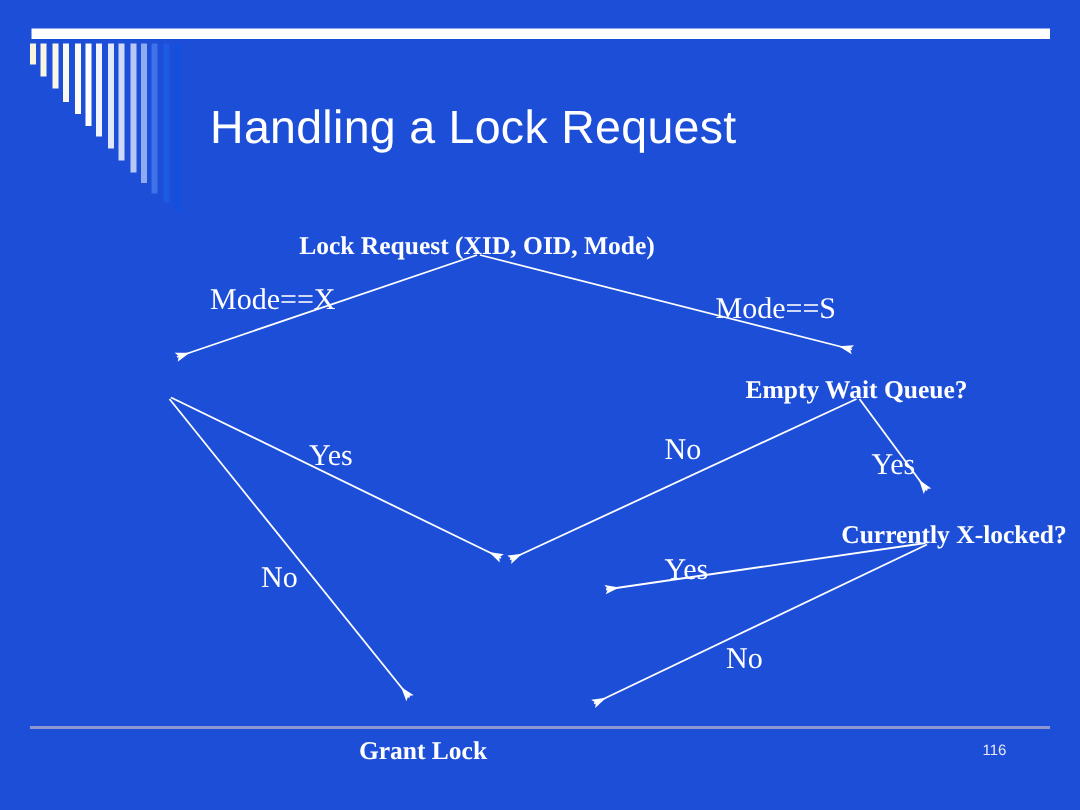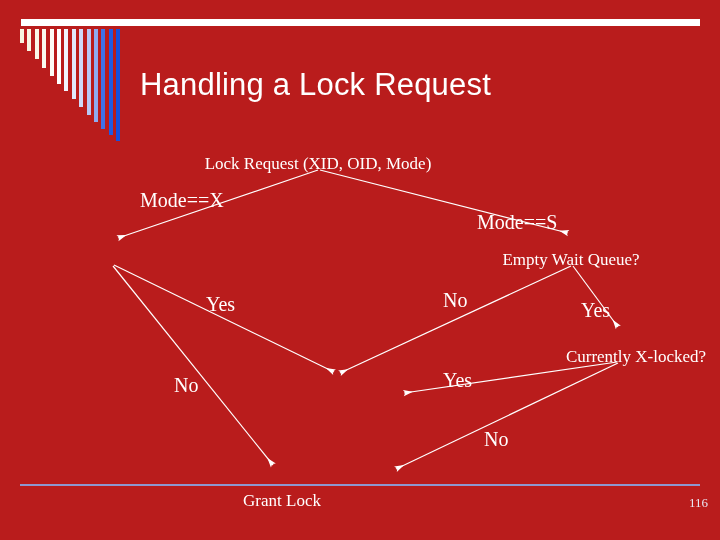--- a/index.html
+++ b/index.html
@@ -5,21 +5,21 @@
 <style>
   html, body {
     margin: 0;
     padding: 0;
     background: #000000;
   }
   #slide {
     position: relative;
     width: 720px;
     height: 540px;
-    background: #b91c1c;
+    background: #1d4ed8;
     overflow: hidden;
     font-family: "Liberation Serif", "DejaVu Serif", serif;
   }
   
   #top-rule {
     position: absolute;
     left: 21px;
     top: 19px;
     width: 679px;
     height: 7px;
@@ -60,42 +60,42 @@
   }
   
   .node-label,
   .edge-label {
     position: absolute;
     color: #ffffff;
     white-space: nowrap;
     line-height: 1;
   }
   .node-label {
-    font-weight: normal;
+    font-weight: bold;
     font-size: 17px;
   }
   .edge-label {
     font-weight: normal;
     font-size: 20px;
   }
   
   #footer-rule {
     position: absolute;
     left: 20px;
     top: 484px;
     width: 680px;
     height: 2px;
     background: #8e97d0;
   }
   #page-number {
     position: absolute;
-    left: 689px;
+    left: 655px;
     top: 495px;
-    font-family: Liberation Serif, serif;
-    font-size: 13px;
+    font-family: Liberation Sans, sans-serif;
+    font-size: 10px;
     color: #e8e8f4;
   }
 </style>
 </head>
 <body>
 
 <div id="slide">
 
   <div id="top-rule"></div>
 
@@ -138,20 +138,20 @@
 
   <div id="footer-rule"></div>
 
   <div id="page-number">116</div>
 
 <div class="node-label" style="left: 318px; top: 155px; transform: translateX(-50%);">Lock Request (XID, OID, Mode)</div>
     <div class="node-label" style="left: 571px; top: 251px; transform: translateX(-50%);">Empty Wait Queue?</div>
     <div class="node-label" style="left: 636px; top: 348px; transform: translateX(-50%);">Currently X-locked?</div>
     <div class="node-label" style="left: 282px; top: 492px; transform: translateX(-50%);">Grant Lock</div>
     <div class="edge-label" style="left: 140px; top: 190px;">Mode==X</div>
-    <div class="edge-label" style="left: 477px; top: 212px;">Mode==S</div>
+    <div class="edge-label" style="left: 477px; top: 196px;">Mode==S</div>
     <div class="edge-label" style="left: 206px; top: 294px;">Yes</div>
     <div class="edge-label" style="left: 174px; top: 375px;">No</div>
     <div class="edge-label" style="left: 443px; top: 290px;">No</div>
     <div class="edge-label" style="left: 581px; top: 300px;">Yes</div>
     <div class="edge-label" style="left: 443px; top: 370px;">Yes</div>
     <div class="edge-label" style="left: 484px; top: 429px;">No</div>
   </div>
 
 </body></html>

